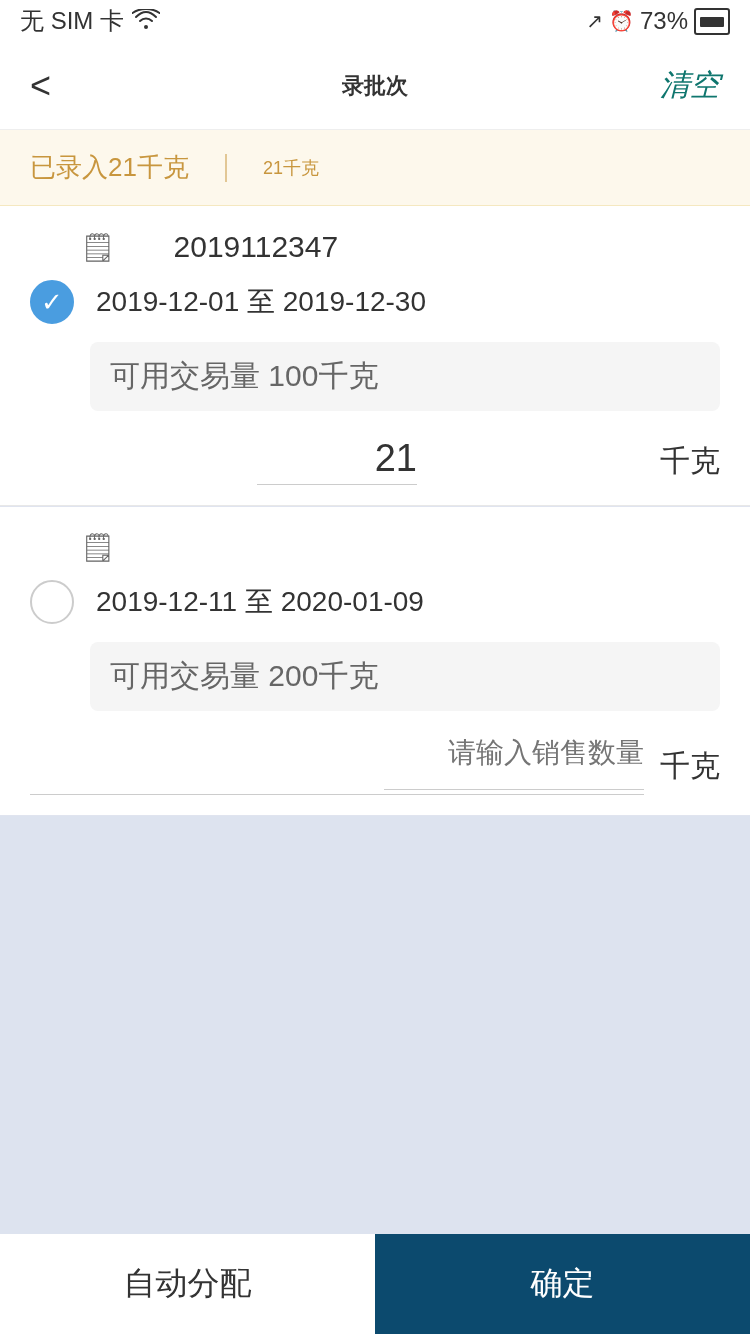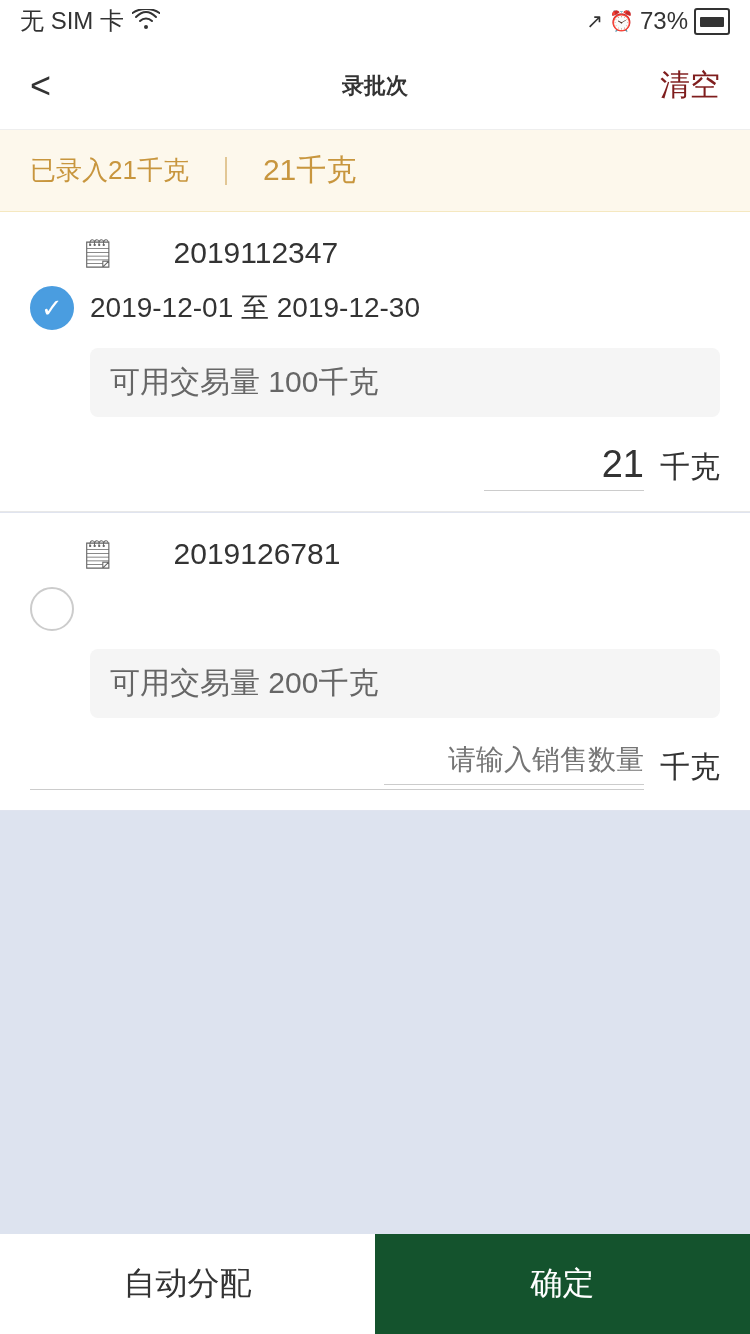--- a/index.html
+++ b/index.html
@@ -61,22 +61,23 @@
       cursor: pointer;
       width: 60px;
     }
     .nav-title {
       font-size: 22px;
       font-weight: 600;
       color: #333;
     }
     .nav-clear {
       font-size: 30px;
-      color: #7f1d1d;
+      color: #0f766e;
       cursor: pointer;
+      font-style: italic;
     }
 
     
     .info-banner {
       background: #fdf8ec;
       padding: 20px 30px;
       display: flex;
       align-items: center;
       gap: 36px;
       border-bottom: 1px solid #f5e8c0;
@@ -85,21 +86,21 @@
       font-size: 26px;
       color: #c8963e;
     }
     .info-divider {
       width: 2px;
       height: 28px;
       background: #c8963e;
       opacity: 0.5;
     }
     .info-value {
-      font-size: 30px;
+      font-size: 18px;
       color: #c8963e;
     }
 
     
     .batch-card {
       background: #fff;
       margin-bottom: 0;
     }
     .batch-header {
       padding: 24px 30px 8px 80px;
@@ -138,20 +139,21 @@
       border-color: #4a9de0;
       background: #4a9de0;
     }
     .radio-checkmark {
       color: #fff;
       font-size: 26px;
     }
     .batch-date {
       font-size: 28px;
       color: #333;
+      margin-left: 6px;
     }
     .batch-available {
       margin: 10px 30px 10px 90px;
       background: #f5f5f5;
       border-radius: 8px;
       padding: 14px 20px;
       font-size: 30px;
       color: #666;
     }
 
@@ -165,21 +167,21 @@
       border-bottom: 1px solid #e8e8e8;
     }
     .quantity-unit {
       font-size: 30px;
       color: #333;
     }
     .quantity-input-wrapper {
       position: relative;
       display: flex;
       align-items: center;
-      justify-content: flex-end;
+      justify-content: center;
       flex: 1;
     }
     .quantity-input-wrapper input {
       border: none;
       border-bottom: 1px solid #ccc;
       outline: none;
       font-size: 38px;
       color: #333;
       text-align: right;
       width: 160px;
@@ -253,21 +255,21 @@
       cursor: pointer;
       font-family: Liberation Mono, monospace;
     }
     .btn-confirm {
       flex: 1;
       display: flex;
       align-items: center;
       justify-content: center;
       font-size: 32px;
       color: #fff;
-      background: #14532d;
+      background: #0c4a6e;
       border: none;
       cursor: pointer;
     }
 
     .content-area {
       padding-bottom: 100px;
     }
   </style>
 </head>
 <body>
@@ -326,29 +328,29 @@
       </div>
       <span class="quantity-unit">千克</span>
     </div>
   </div>
 
   <div class="card-separator"></div>
 
   <div class="batch-card-2">
     <div class="batch-header">
       <span class="batch-icon">🗒</span>
-      <span class="batch-id">2019126781</span>
     </div>
     <div class="batch-row">
       <div class="radio-circle"></div>
+      <span class="batch-date">2019-12-11 至 2020-01-09</span>
     </div>
     <div class="batch-available">可用交易量 200千克</div>
     <div class="input-row">
       <div class="input-underline-wrapper">
-        <input type="text" style="border-top: none; border-right: none; border-left: none; border-image: initial; border-bottom: 1px solid rgb(204, 204, 204); outline: none; font-size: 28px; color: rgb(51, 51, 51); text-align: right; width: 260px; background: transparent; padding-bottom: 8px;" placeholder="请输入销售数量">
+        <input type="text" style="border-top: none; border-right: none; border-left: none; border-image: initial; border-bottom: 1px solid rgb(204, 204, 204); outline: none; font-size: 28px; color: rgb(51, 51, 51); text-align: right; width: 260px; background: transparent; padding-bottom: 20px;" placeholder="请输入销售数量">
       </div>
       <span class="input-unit">千克</span>
     </div>
   </div>
 
   <div class="empty-area"></div>
 
 </div>
 
 <div class="bottom-bar">

